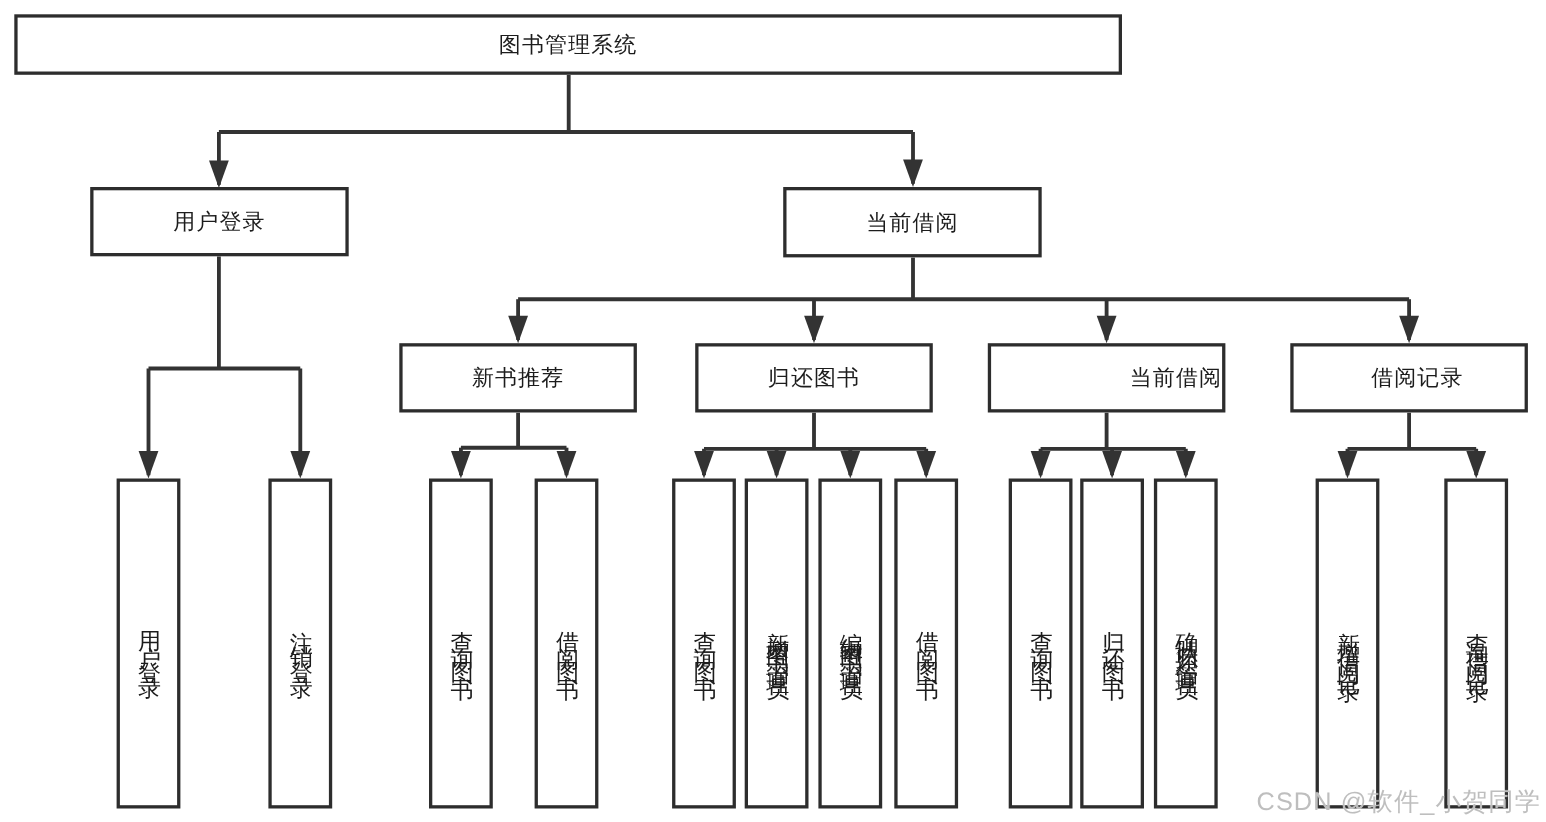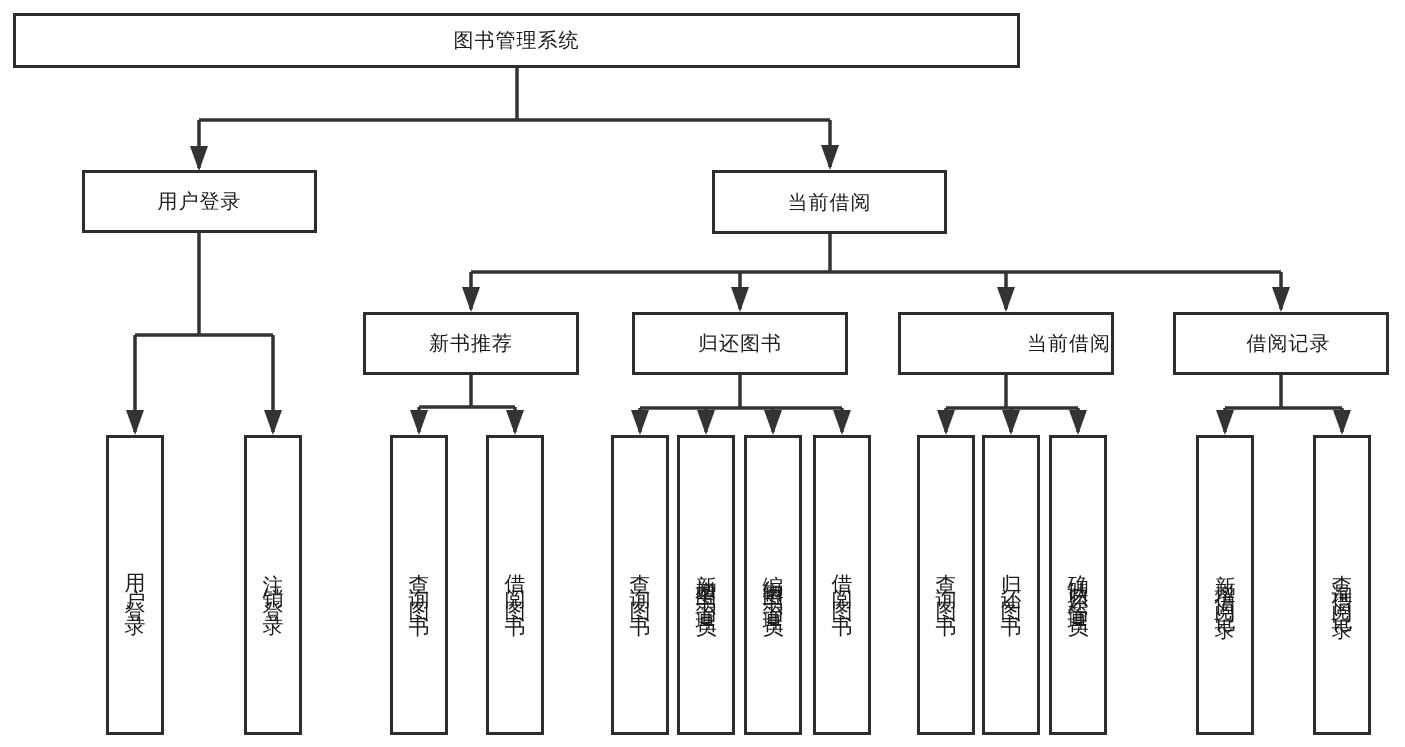--- a/index.html
+++ b/index.html
@@ -197,13 +197,14 @@
     <span>确认归还（管理员）</span>
   </div>
 
   <div class="node leaf med n-e1">
     <span>新增借阅记录</span>
   </div>
   <div class="node leaf med n-e2">
     <span>查询借阅记录</span>
   </div>
 
+  <div class="watermark">CSDN @软件_小贺同学</div>
 </div>
 
 </body></html>

